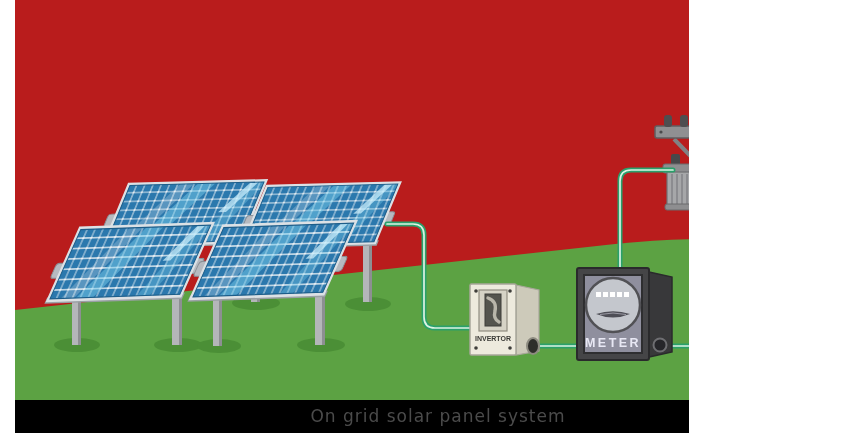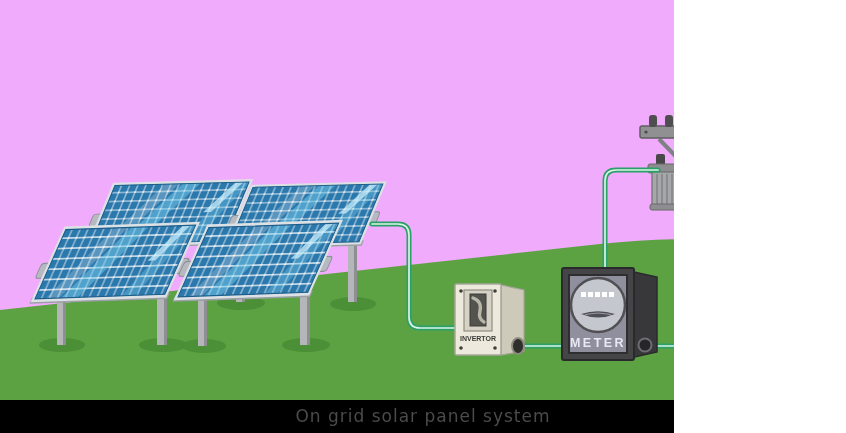--- a/index.html
+++ b/index.html
@@ -1,21 +1,22 @@
 <!DOCTYPE html>
 <html><head>
 <meta charset="utf-8">
 <style>
   html,body{margin:0;padding:0;background:#ffffff;}
   .stage{
     position:relative;
     width:674px;height:433px;
     overflow:hidden;
-    background:#f0abfc;
+    background:#b91c1c;
     font-family:"Liberation Sans",sans-serif;
+    margin-left:15px;
   }
   .stage svg{position:absolute;left:0;top:0;display:block;}
   text{user-select:none;}
   .caption-text{
     font-family:"DejaVu Sans",sans-serif;
     letter-spacing:1px;
   }
   .device-label{font-family:"Liberation Sans",sans-serif;font-weight:bold;}
 </style>
 </head>

